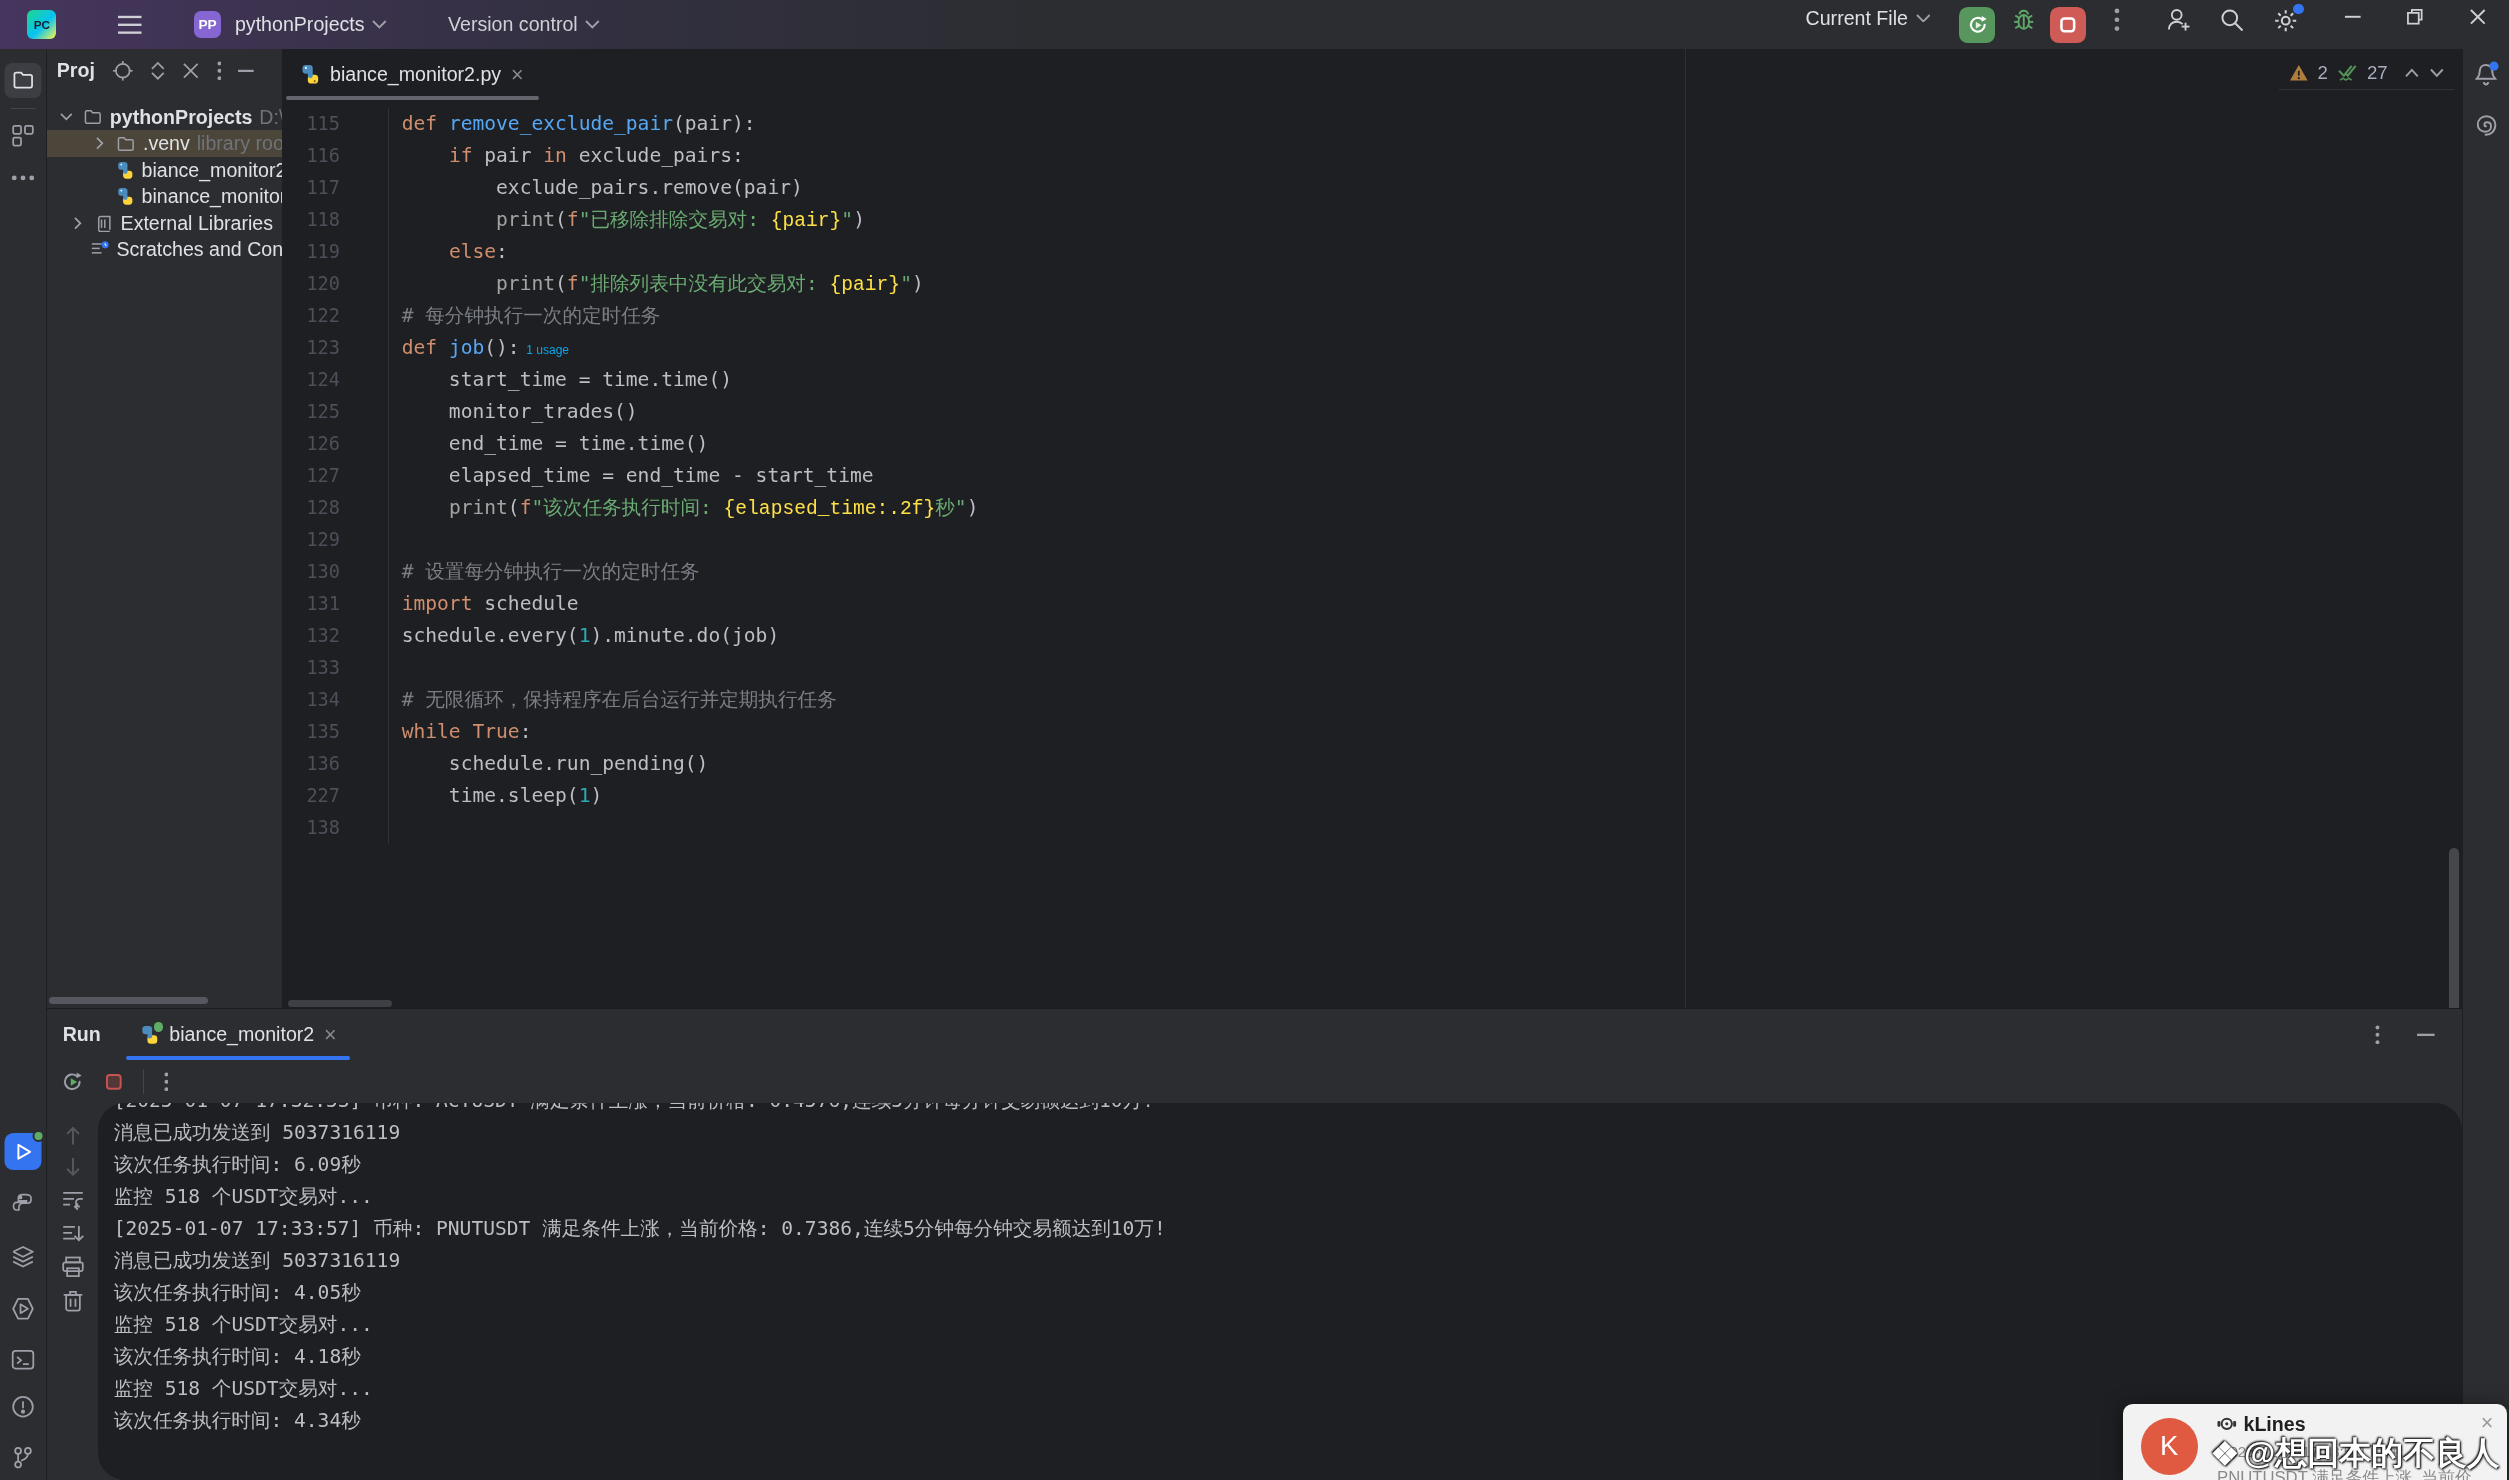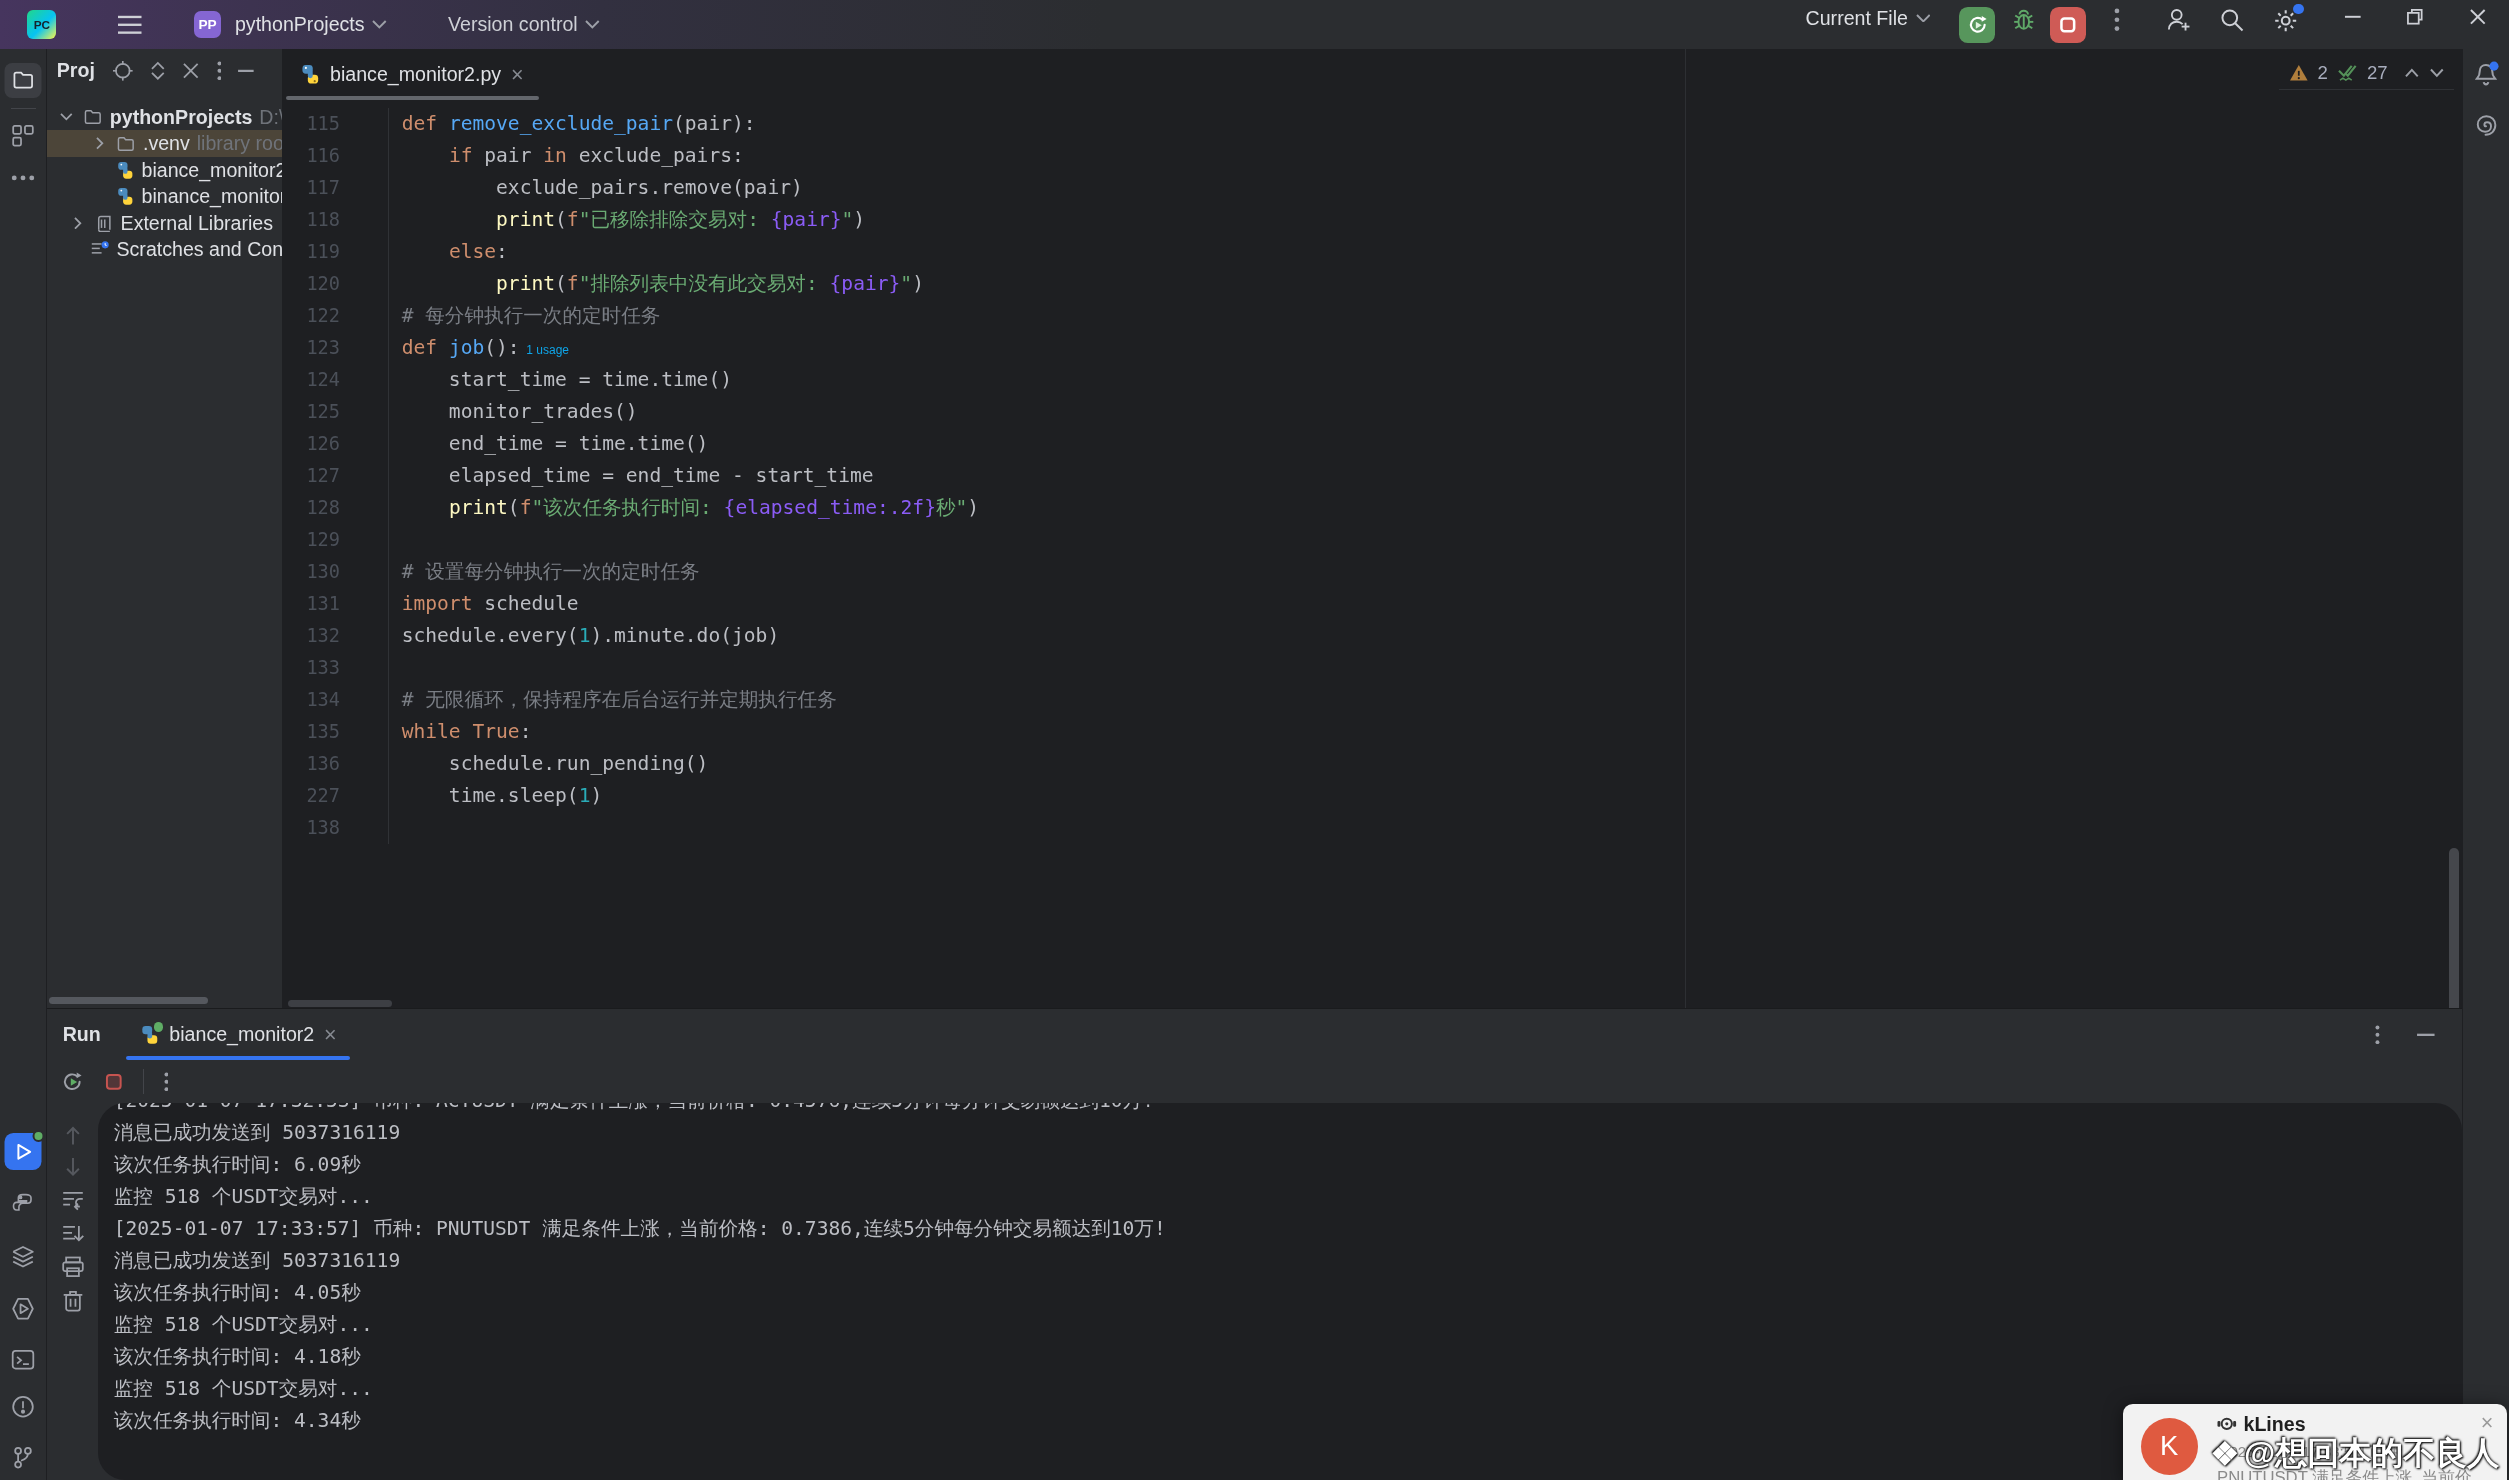--- a/index.html
+++ b/index.html
@@ -55,22 +55,22 @@
   
   #editor{position:absolute;left:284px;top:49px;width:2178px;height:959px;background:#1e1f22;}
   .tabbar{height:51px;display:flex;align-items:flex-end;}
   .etab{position:relative;height:51px;display:flex;align-items:center;gap:9.8px;padding:0 17.6px 0 15.7px;font-size:19.6px;color:#dfe1e5;}
   .etab::after{content:"";position:absolute;left:2px;right:2px;bottom:0;height:3.9px;background:#63666c;border-radius:2px;}
   .tab-close{color:#868a91;font-size:21.6px;line-height:1;}
   #code{position:absolute;left:0;top:51px;right:0;bottom:0;padding-top:7.8px;overflow:hidden;}
   .cl{display:flex;height:32px;align-items:center;}
   .ln{flex:0 0 105px;text-align:right;padding-right:48px;font-family:"DejaVu Sans Mono",monospace;font-size:18.6px;color:#4b5059;border-right:1px solid #303236;height:100%;display:flex;align-items:center;justify-content:flex-end;}
   .ct{font-family:"DejaVu Sans Mono",monospace;font-size:19.6px;color:#bcbec4;white-space:pre;padding-left:12.7px;}
-  .tok-k{color:#cf8e6d;} .tok-fn{color:#56a8f5;} .tok-bi{color:#fef9c3;}
-  .tok-s{color:#6aab73;} .tok-fx{color:#8b5cf6;} .tok-n{color:#2aacb8;}
+  .tok-k{color:#cf8e6d;} .tok-fn{color:#56a8f5;} .tok-bi{color:#a3a3a3;}
+  .tok-s{color:#6aab73;} .tok-fx{color:#fde047;font-family:Liberation Mono, monospace;} .tok-n{color:#2aacb8;}
   .tok-cm{color:#7a7e85;} .tok-p{color:#bcbec4;}
   .tok-u{color:#0ea5e9;font-size:12px;font-family:"Liberation Sans",sans-serif;}
   #margin-guide{position:absolute;left:1401px;top:0;bottom:0;width:1px;background:#2d2f33;}
   #vscroll{position:absolute;right:2.9px;top:799px;width:9.8px;height:165px;background:#45474c;border-radius:4.9px;}
   #inspections{position:absolute;top:7.8px;right:7.8px;height:33px;display:flex;align-items:center;gap:8.8px;
     font-size:18.6px;color:#a8adbd;background:#1e1f22;padding:0 9.8px;border-bottom:1px solid #303236;}
 
   
   #right-stripe{position:absolute;right:0;top:49px;width:47px;height:1431px;background:#2b2d30;border-left:1px solid #1e1f22;}
 

